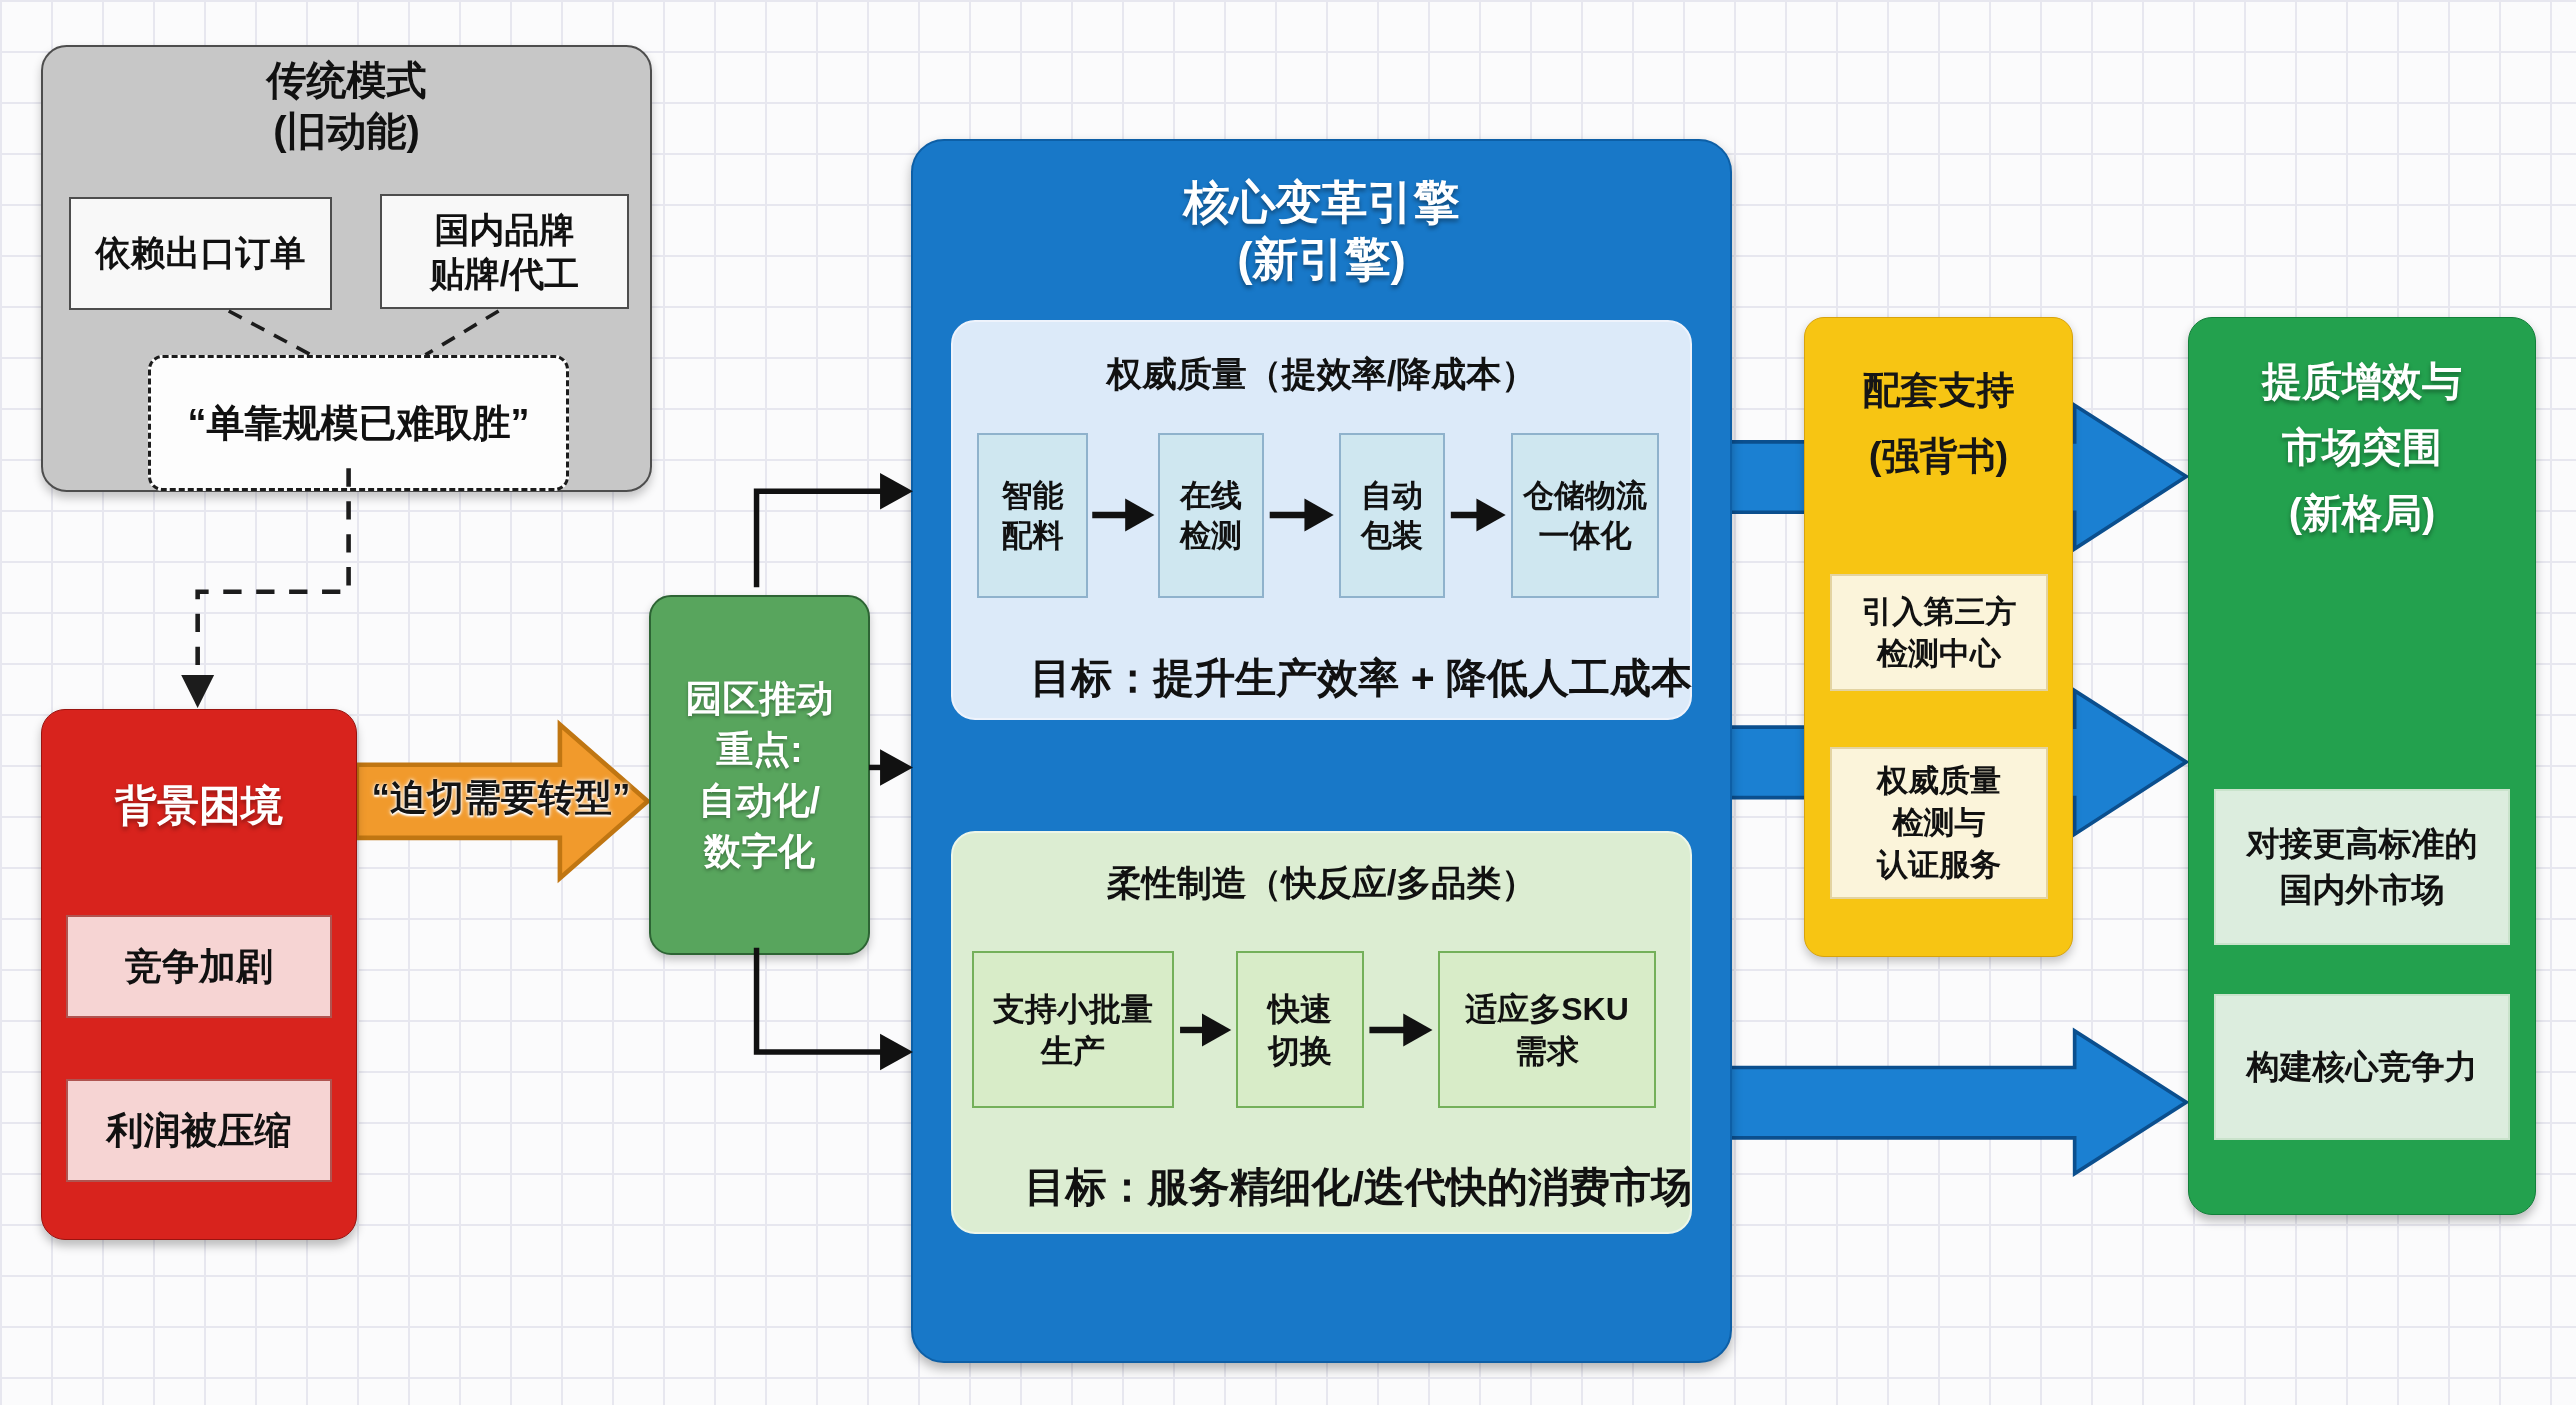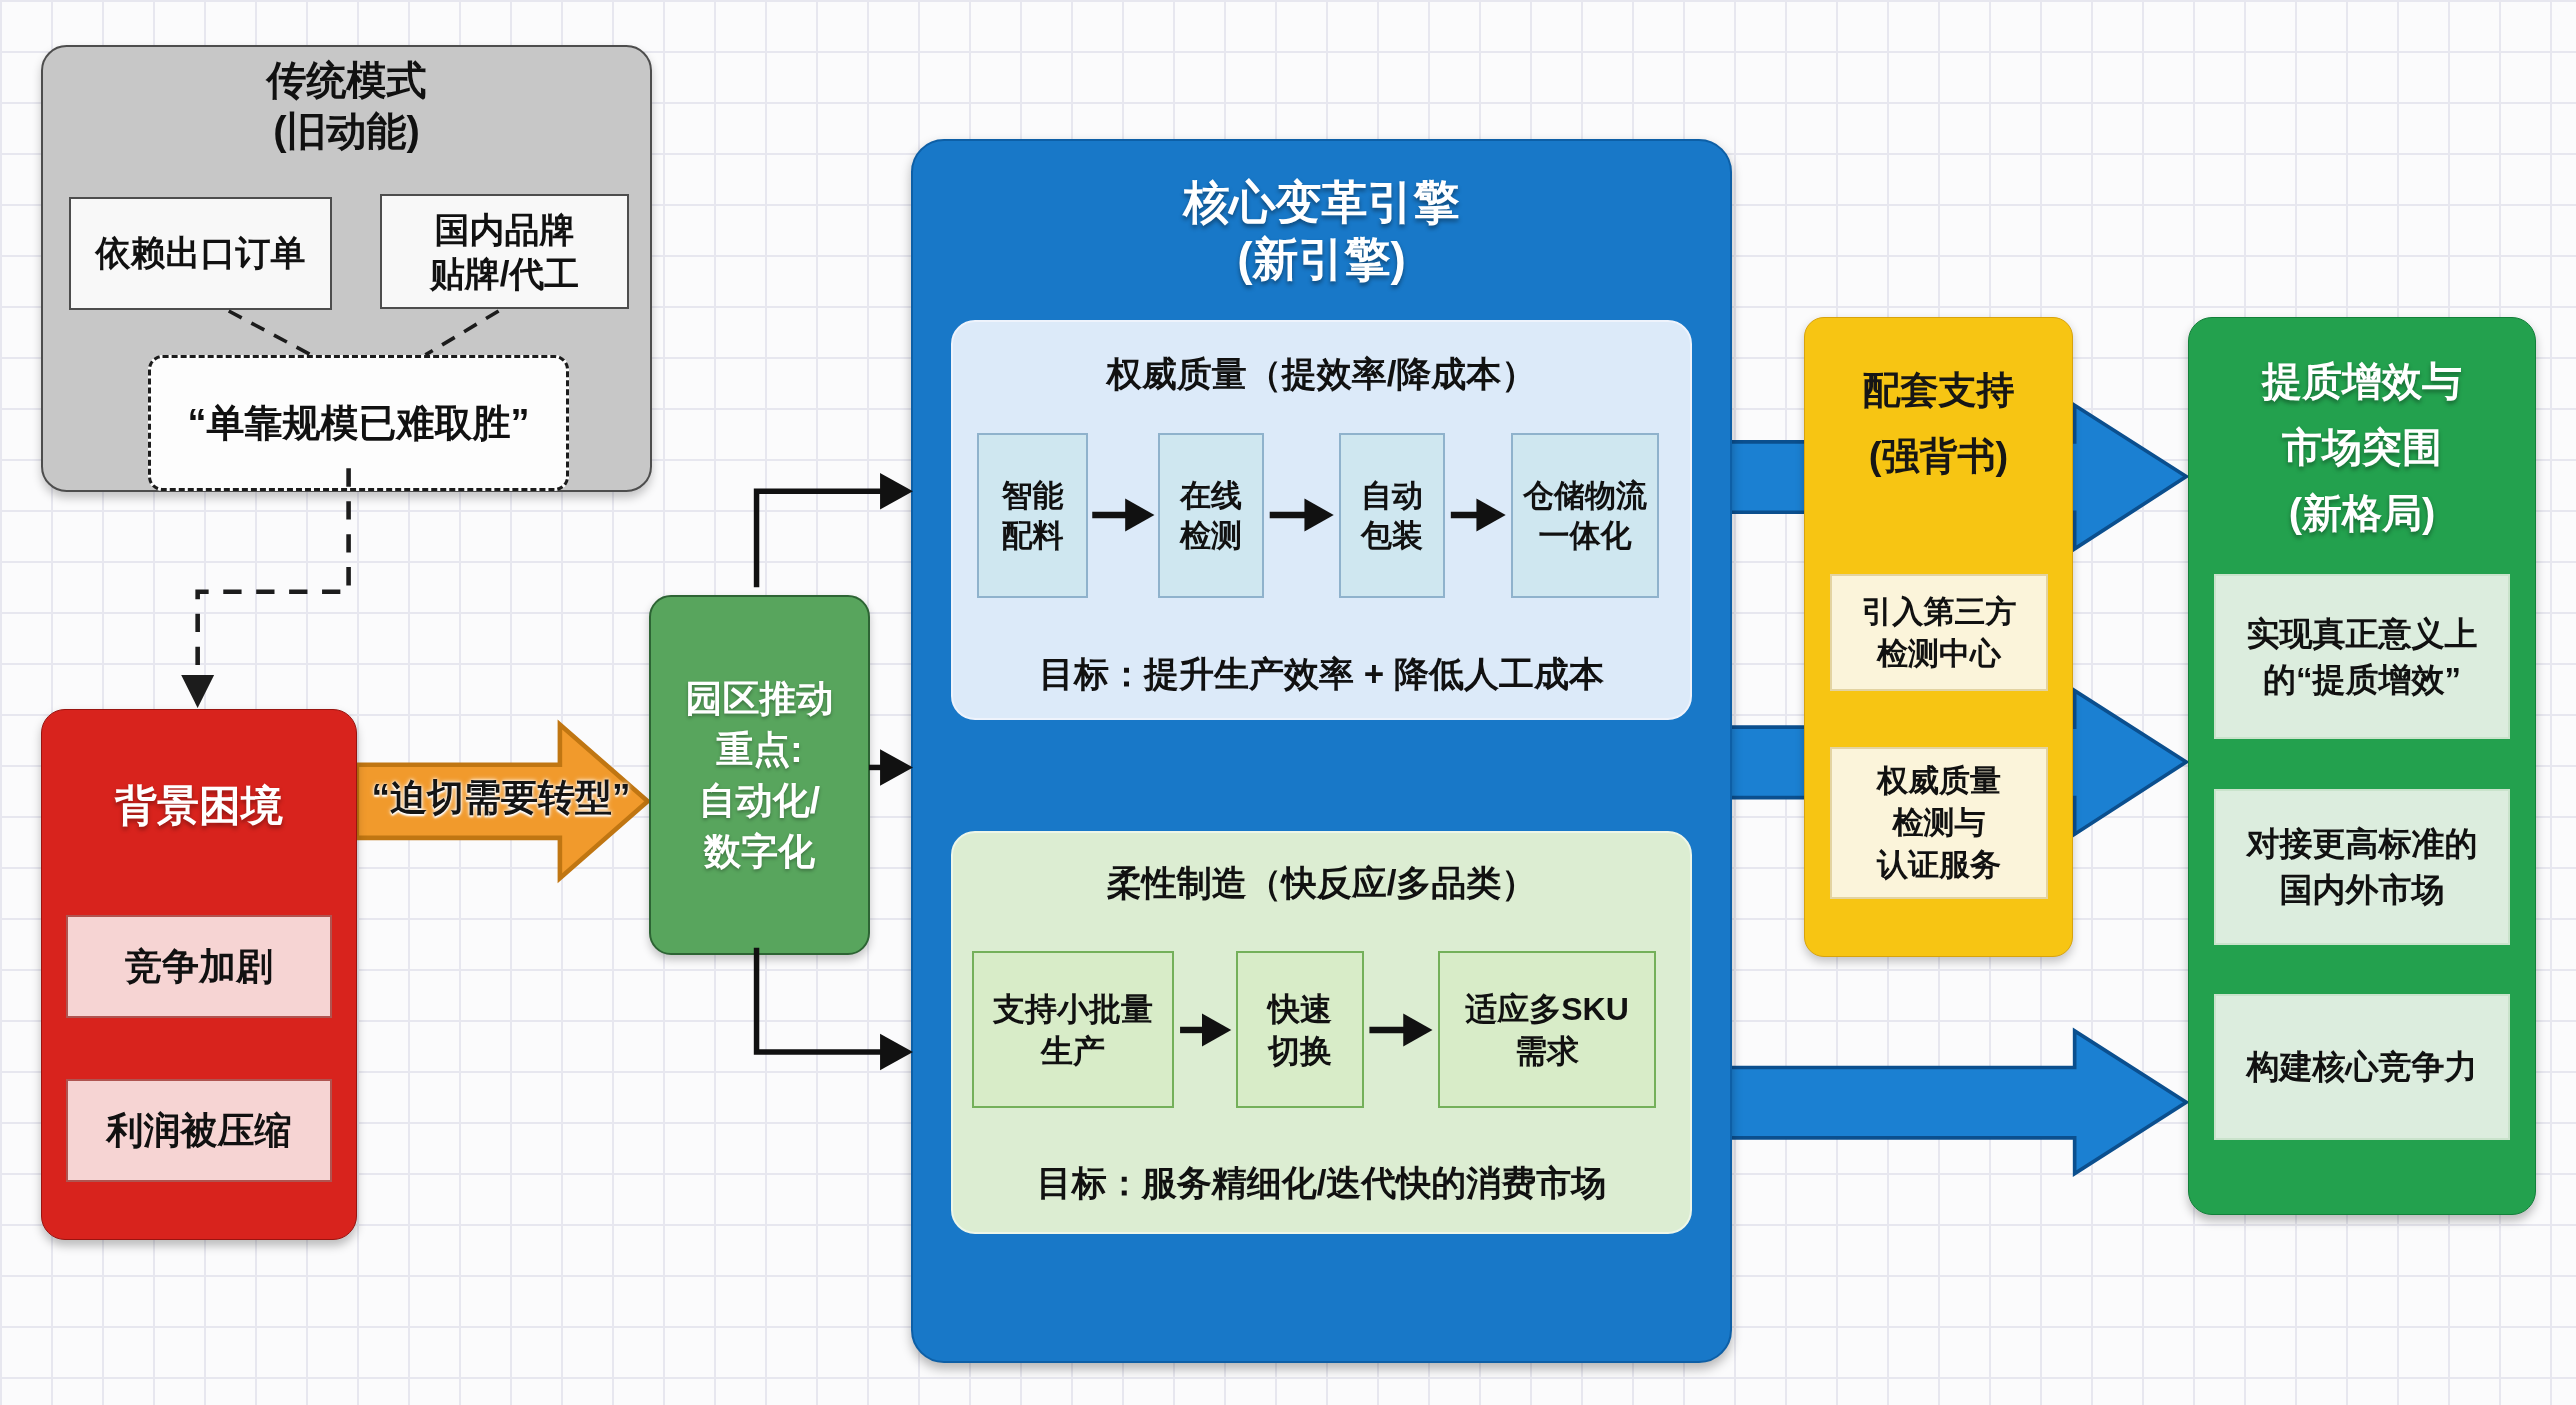--- a/index.html
+++ b/index.html
@@ -41,21 +41,21 @@
 
   
   .blue-main{left:911px;top:139px;width:821px;height:1224px;background:#1878c8;border:2.7px solid #0d5fa6;border-radius:33px;box-shadow:0 5.5px 11px rgba(0,0,0,.28);}
   .engine-title{position:absolute;left:911px;top:174px;width:821px;z-index:2;font-size:46px;line-height:57px;font-weight:800;color:#fff;text-align:center;text-shadow:0 2.7px 4.6px rgba(0,0,0,.4);}
   .panel{border-radius:24px;z-index:2;}
   .panel-blue{left:951px;top:320px;width:741px;height:400px;background:#dceaf9;border:2.7px solid #eef3fc;}
   .panel-green{left:951px;top:831px;width:741px;height:403px;background:#dcedd2;border:2.7px solid #edf6e8;}
   .panel-title{position:absolute;z-index:2;width:741px;font-size:35px;font-weight:800;color:#111;text-align:center;}
   .step-blue{background:#cfe7f0;border:2.7px solid #8fb2cc;color:#111;font-weight:800;font-size:31px;line-height:40px;}
   .step-green{background:#d8ecc8;border:2.7px solid #74b05a;color:#111;font-weight:800;font-size:32px;line-height:42px;}
-  .goal{position:absolute;z-index:2;width:741px;font-size:35px;font-weight:800;color:#111;text-align:center;}
+  .goal{position:absolute;z-index:2;width:741px;font-size:41px;font-weight:800;color:#111;text-align:right;}
 
   
   .yellow-main{left:1804px;top:317px;width:269px;height:640px;background:#f7c513;border:1.8px solid #d8a30c;border-radius:20px;box-shadow:0 4.6px 9.1px rgba(0,0,0,.22);}
   .yellow-title{position:absolute;left:1804px;top:357px;width:269px;z-index:2;font-size:38px;line-height:66px;font-weight:800;color:#161616;text-align:center;}
   .cream-sub{background:#fbf4da;border:2.7px solid #e3d3a1;color:#111;font-weight:800;font-size:31px;line-height:42px;}
 
   
   .outcome-main{left:2188px;top:317px;width:348px;height:898px;background:#23a14e;border:1.8px solid #13803a;border-radius:24px;box-shadow:0 5.5px 10px rgba(0,0,0,.25);}
   .outcome-title{position:absolute;left:2188px;top:348px;width:348px;z-index:2;font-size:40px;line-height:66px;font-weight:800;color:#fff;text-align:center;text-shadow:0 2.7px 4.6px rgba(0,0,0,.35);}
   .lightgreen-sub{background:#dcedde;border:2.7px solid #c9e3cb;color:#111;font-weight:800;font-size:33px;line-height:46px;}
@@ -154,24 +154,20 @@
   <div class="box txt cream-sub" style="left:1830px;top:747px;width:218px;height:152px;">
       <span data-bind="support.box2">权威质量
 检测与
 认证服务</span>
     </div>
 
   <div class="box outcome-main"></div>
   <div class="outcome-title" data-bind="outcome.title">提质增效与
 市场突围
 (新格局)</div>
-  <div class="box txt lightgreen-sub" style="left:2214px;top:574px;width:296px;height:165px;">
-      <span data-bind="outcome.box1">实现真正意义上
-的“提质增效”</span>
-    </div>
   <div class="box txt lightgreen-sub" style="left:2214px;top:789px;width:296px;height:156px;">
       <span data-bind="outcome.box2">对接更高标准的
 国内外市场</span>
     </div>
   <div class="box txt lightgreen-sub" style="left:2214px;top:994px;width:296px;height:146px;">
       <span data-bind="outcome.box3">构建核心竞争力</span>
     </div>
 
   <svg class="layer top" viewBox="0 0 2816 1536">
 

